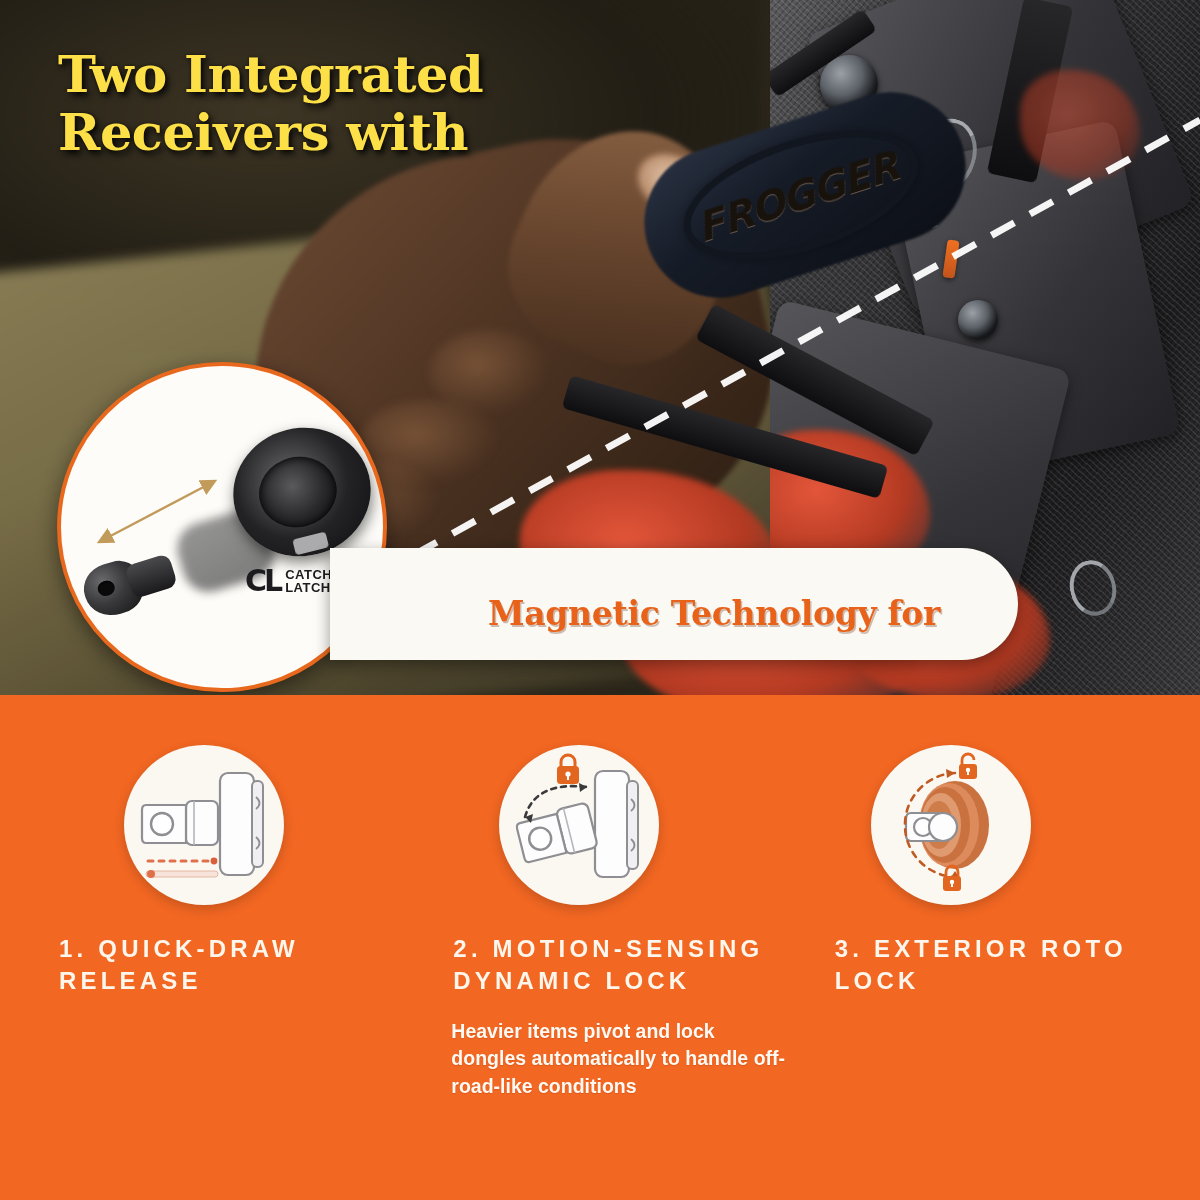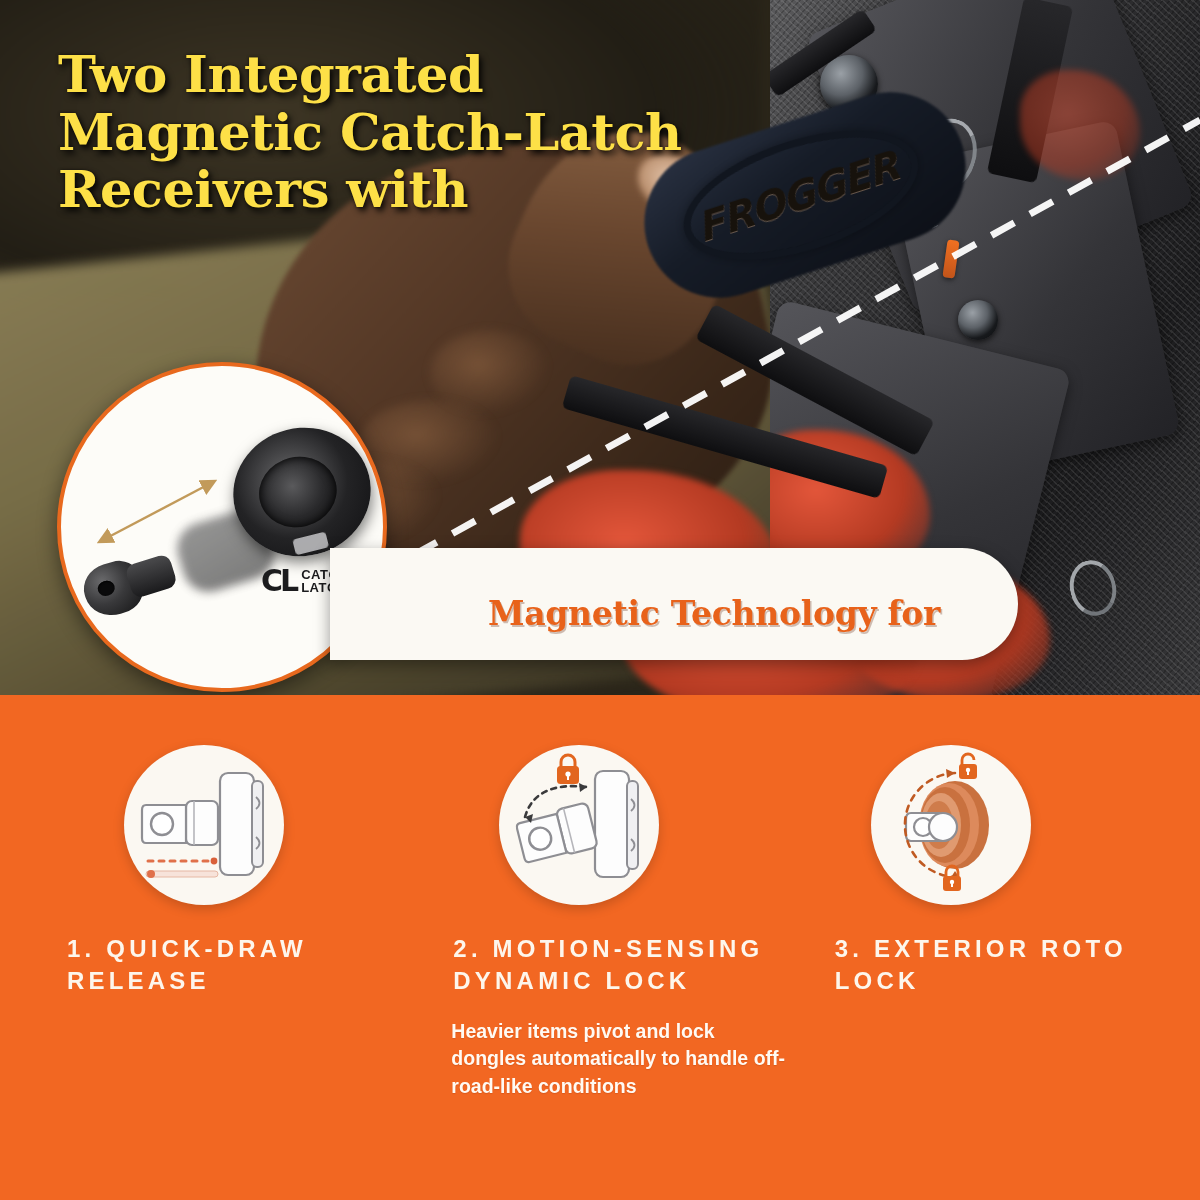--- a/index.html
+++ b/index.html
@@ -184,21 +184,21 @@
   }
   .recv-notch{
     position:absolute;left:52px;top:52px;width:28px;height:20px;border-radius:6px;
     background:#d8d8da;opacity:.85;transform:rotate(-22deg);filter:blur(.5px);
   }
   .recv-tab{
     position:absolute;left:48px;top:108px;width:34px;height:16px;border-radius:4px;
     background:#cfcfd1;opacity:.8;filter:blur(.6px);
   }
   .cl-logo{
-    position:absolute;left:200px;top:200px;display:flex;align-items:center;gap:5px;
+    position:absolute;left:184px;top:200px;display:flex;align-items:center;gap:5px;
   }
   .cl-mark{
     font-family:"DejaVu Sans",sans-serif;font-weight:900;font-size:30px;color:#1c1c1e;
     letter-spacing:-3px;line-height:1;
   }
   .cl-words{
     display:flex;flex-direction:column;font-family:"Liberation Sans",sans-serif;
     font-weight:700;font-size:13px;color:#1c1c1e;line-height:1.02;letter-spacing:.5px;
   }
 
@@ -241,21 +241,21 @@
   .step-title{
     margin-top:28px;color:#fdf6ec;font-weight:700;font-size:24px;
     letter-spacing:4.2px;line-height:1.35;text-transform:uppercase;
     font-family:"Liberation Sans",sans-serif;
   }
   .step-body{
     margin-top:20px;color:#fffaf3;font-weight:700;font-size:19.5px;
     line-height:1.42;font-family:"Liberation Sans",sans-serif;
     text-shadow:0 1px 1px rgba(150,50,10,.25);
   }
-  .c1 .step-title{margin-left:9px;}
+  .c1 .step-title{margin-left:1px;}
   .c2 .step-title{margin-left:2px;}
   .c3 .step-title{margin-left:2px;}
 </style>
 </head>
 <body>
 
 <div id="stage">
 
   <div class="photo">
     <div class="photo-bg"></div>
@@ -306,21 +306,20 @@
         <div class="badge-text">FROGGER</div>
       </div>
     </div>
 
     <svg class="leader" viewBox="0 0 1200 700">
       <path d="M 260 640 L 1200 120" stroke="#ffffff" stroke-width="7" stroke-dasharray="26 18" fill="none" stroke-linecap="butt" opacity="0.95"></path>
     </svg>
 
     <div class="headline">
       <span>Two Integrated</span>
-      <span>Magnetic Catch-Latch</span>
       <span>Receivers with</span>
     </div>
 
     <div class="inset">
       <svg width="330" height="330" style="position:absolute;left:0;top:0;">
         <defs>
           <marker id="ah" markerWidth="7" markerHeight="7" refX="5" refY="3.5" orient="auto">
             <path d="M0,0 L7,3.5 L0,7 z" fill="#c29a5a"></path>
           </marker>
           <marker id="ah2" markerWidth="7" markerHeight="7" refX="2" refY="3.5" orient="auto">

